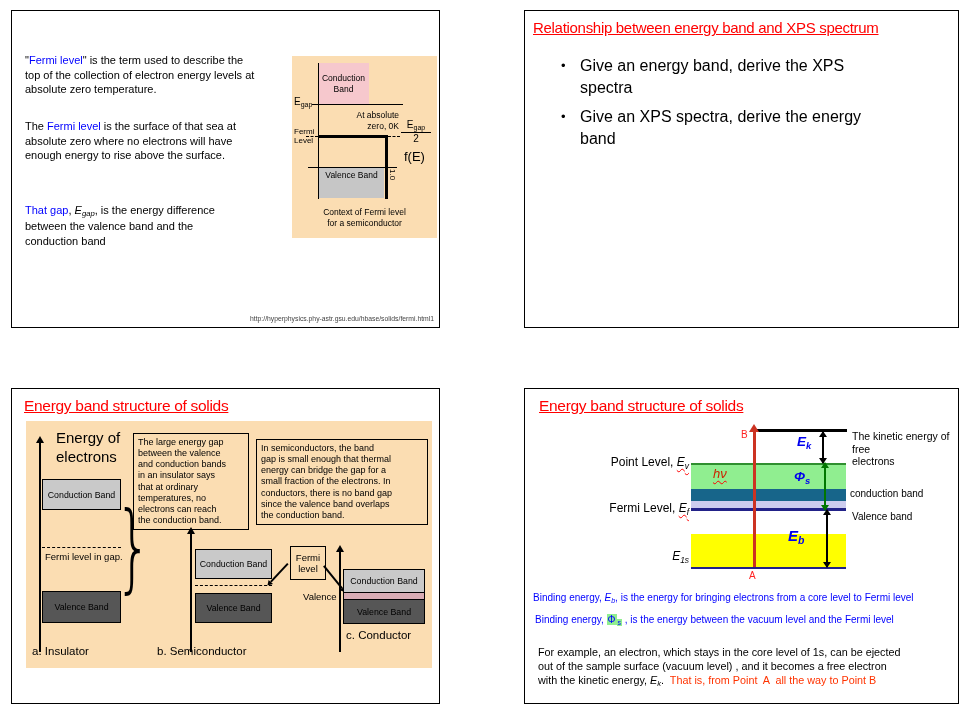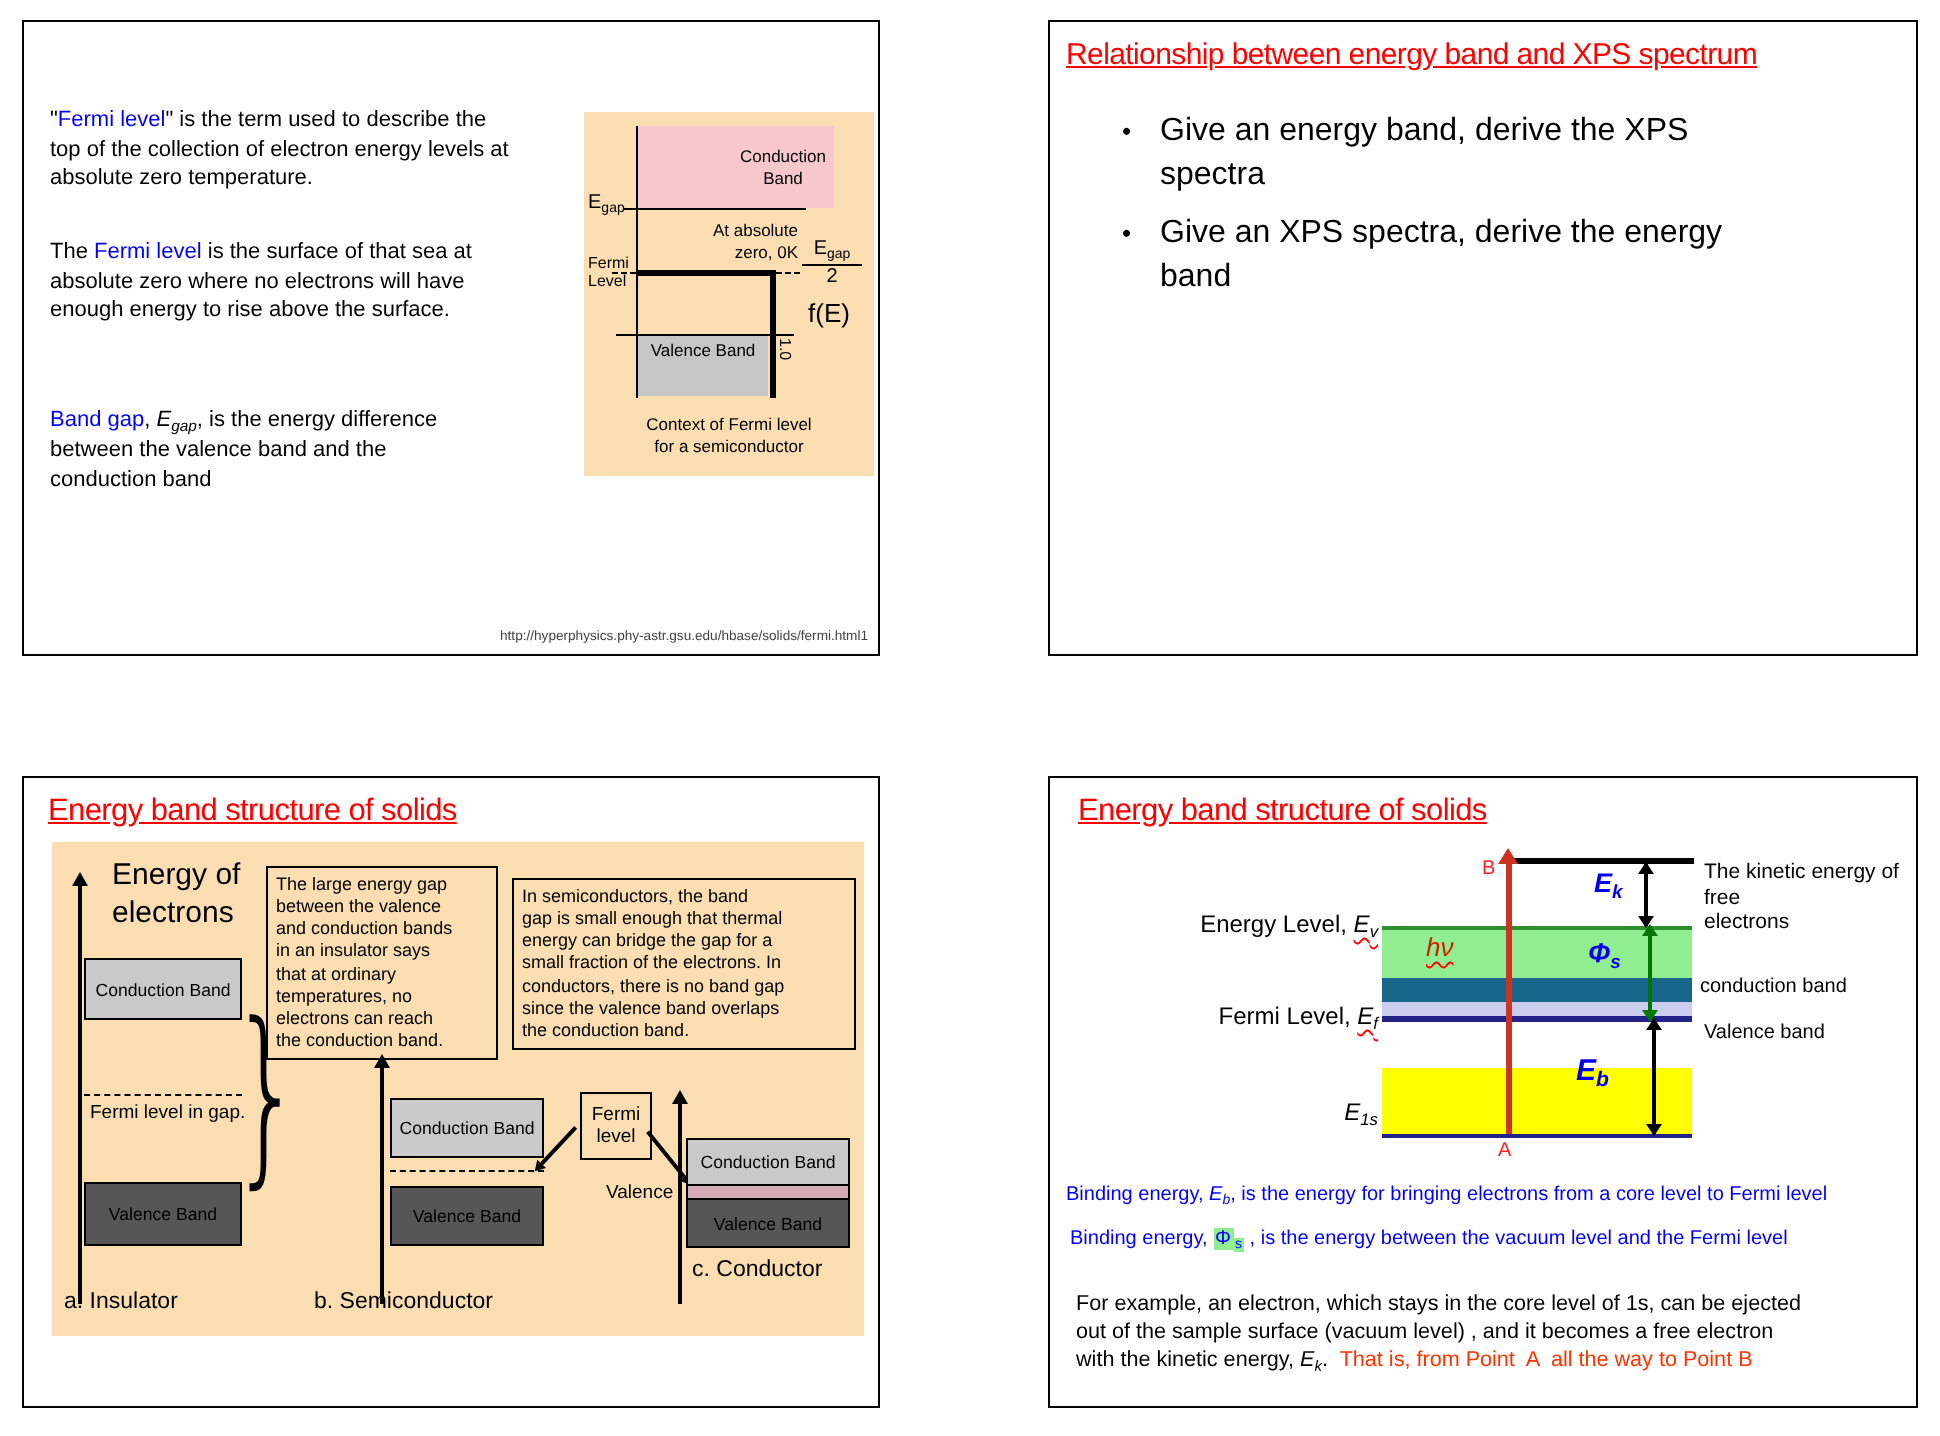--- a/index.html
+++ b/index.html
@@ -21,21 +21,21 @@
   .hl{background:#90EE90;padding:0 1px;}
   .wavy{text-decoration-line:underline;text-decoration-style:wavy;
         text-decoration-color:#FF0000;text-decoration-thickness:1px;text-underline-offset:2px;}
   
   .s1p{position:absolute;left:13px;font-size:11px;line-height:1.32;width:275px;}
   #s1url{position:absolute;right:5px;bottom:5px;font-size:6.8px;color:#444;}
   
   #s1d{position:absolute;left:280px;top:45px;width:145px;height:182px;background:#FBDDB2;font-size:8.5px;}
   .line{position:absolute;background:#000;}
   .dashed{position:absolute;border-top:1.2px dashed #000;}
-  #s1d .cb{left:26px;top:7px;width:51px;height:41px;background:#F6C8CD;display:flex;align-items:center;justify-content:center;text-align:center;line-height:1.25;padding-left:48px;}
+  #s1d .cb{left:26px;top:7px;width:51px;height:41px;background:#F6C8CD;display:flex;align-items:center;justify-content:center;text-align:center;line-height:1.25;}
   #s1d .vb{left:27px;top:112px;width:65px;height:30px;background:#C6C6C6;text-align:center;line-height:1.2;padding-top:2px;box-sizing:border-box;}
   .frac{position:absolute;text-align:center;font-size:10px;line-height:1.05;}
   .frac .bar{border-top:1px solid #000;margin-top:1px;padding-top:1px;}
   .vtext{writing-mode:vertical-rl;font-size:8px;}
   
   .bullets{position:absolute;left:36px;top:44px;width:330px;font-size:16px;line-height:1.38;}
   .bullet{position:relative;padding-left:19px;margin-bottom:7px;}
   .bullet::before{content:"•";position:absolute;left:0;top:0;font-size:13px;line-height:22px;}
   
   #s3bg{position:absolute;left:14px;top:32px;width:406px;height:247px;background:#FBDDB2;}
@@ -68,21 +68,21 @@
 
 <div id="page">
 
   <div class="slide" id="s1">
     <div class="s1p pre" style="top:42px;"><span>"</span><span class="blue">Fermi level</span><span>" is the term used to describe the
 top of the collection of electron energy levels at
 absolute zero temperature.</span></div>
     <div class="s1p pre" style="top:108px;"><span>The </span><span class="blue">Fermi level</span><span> is the surface of that sea at
 absolute zero where no electrons will have
 enough energy to rise above the surface.</span></div>
-    <div class="s1p pre" style="top:192px;width:240px;"><span class="blue">Band gap</span><span>, </span><span class="i">E</span><span class="i sub">gap</span><span>, is the energy difference
+    <div class="s1p pre" style="top:192px;width:240px;"><span class="blue">That gap</span><span>, </span><span class="i">E</span><span class="i sub">gap</span><span>, is the energy difference
 between the valence band and the
 conduction band</span></div>
     <div id="s1url">http://hyperphysics.phy-astr.gsu.edu/hbase/solids/fermi.html1</div>
 
     <div id="s1d">
       <div class="abs cb pre">Conduction
 Band</div>
       <div class="line" style="left:26px;top:7px;width:1px;height:136px;"></div>
       <div class="line" style="left:20px;top:48px;width:91px;height:1px;"></div>
       <div class="abs" style="left:2px;top:40px;font-size:10px;"><span>E</span><span class="sub">gap</span></div>
@@ -183,21 +183,21 @@
 
     <div class="line" style="left:229px;top:40px;width:93px;height:2.5px;"></div>
     <div id="redarrow"></div>
     <div class="abs red" style="left:216px;top:40px;font-size:10px;color:#FF2222;">B</div>
     <div class="abs" style="left:224px;top:181px;font-size:10px;color:#FF2222;">A</div>
 
     <div class="va" style="left:297px;top:43px;height:31px;"></div>
     <div class="va green" style="left:299px;top:74px;height:47px;"></div>
     <div class="va" style="left:301px;top:121px;height:57px;"></div>
 
-    <div class="llabel" style="top:66px;"><span>Energy Level, </span><span class="i wavy">E</span><span class="i sub wavy">v</span></div>
+    <div class="llabel" style="top:66px;"><span>Point Level, </span><span class="i wavy">E</span><span class="i sub wavy">v</span></div>
     <div class="llabel" style="top:112px;"><span>Fermi Level, </span><span class="i wavy">E</span><span class="i sub wavy">f</span></div>
     <div class="llabel" style="top:160px;"><span class="i">E</span><span class="i sub">1s</span></div>
 
     <div class="abs i" style="left:188px;top:77px;font-size:13px;color:#CC2200;"><span class="wavy">hν</span></div>
     <div class="esym" style="left:272px;top:45px;"><span>E</span><span class="sub">k</span></div>
     <div class="esym" style="left:269px;top:80px;"><span>Φ</span><span class="sub">s</span></div>
     <div class="esym" style="left:263px;top:138px;font-size:15px;"><span>E</span><span class="sub">b</span></div>
 
     <div class="rlabel pre" style="left:327px;top:41px;width:104px;font-size:10.5px;">The kinetic energy of free
 electrons</div>

